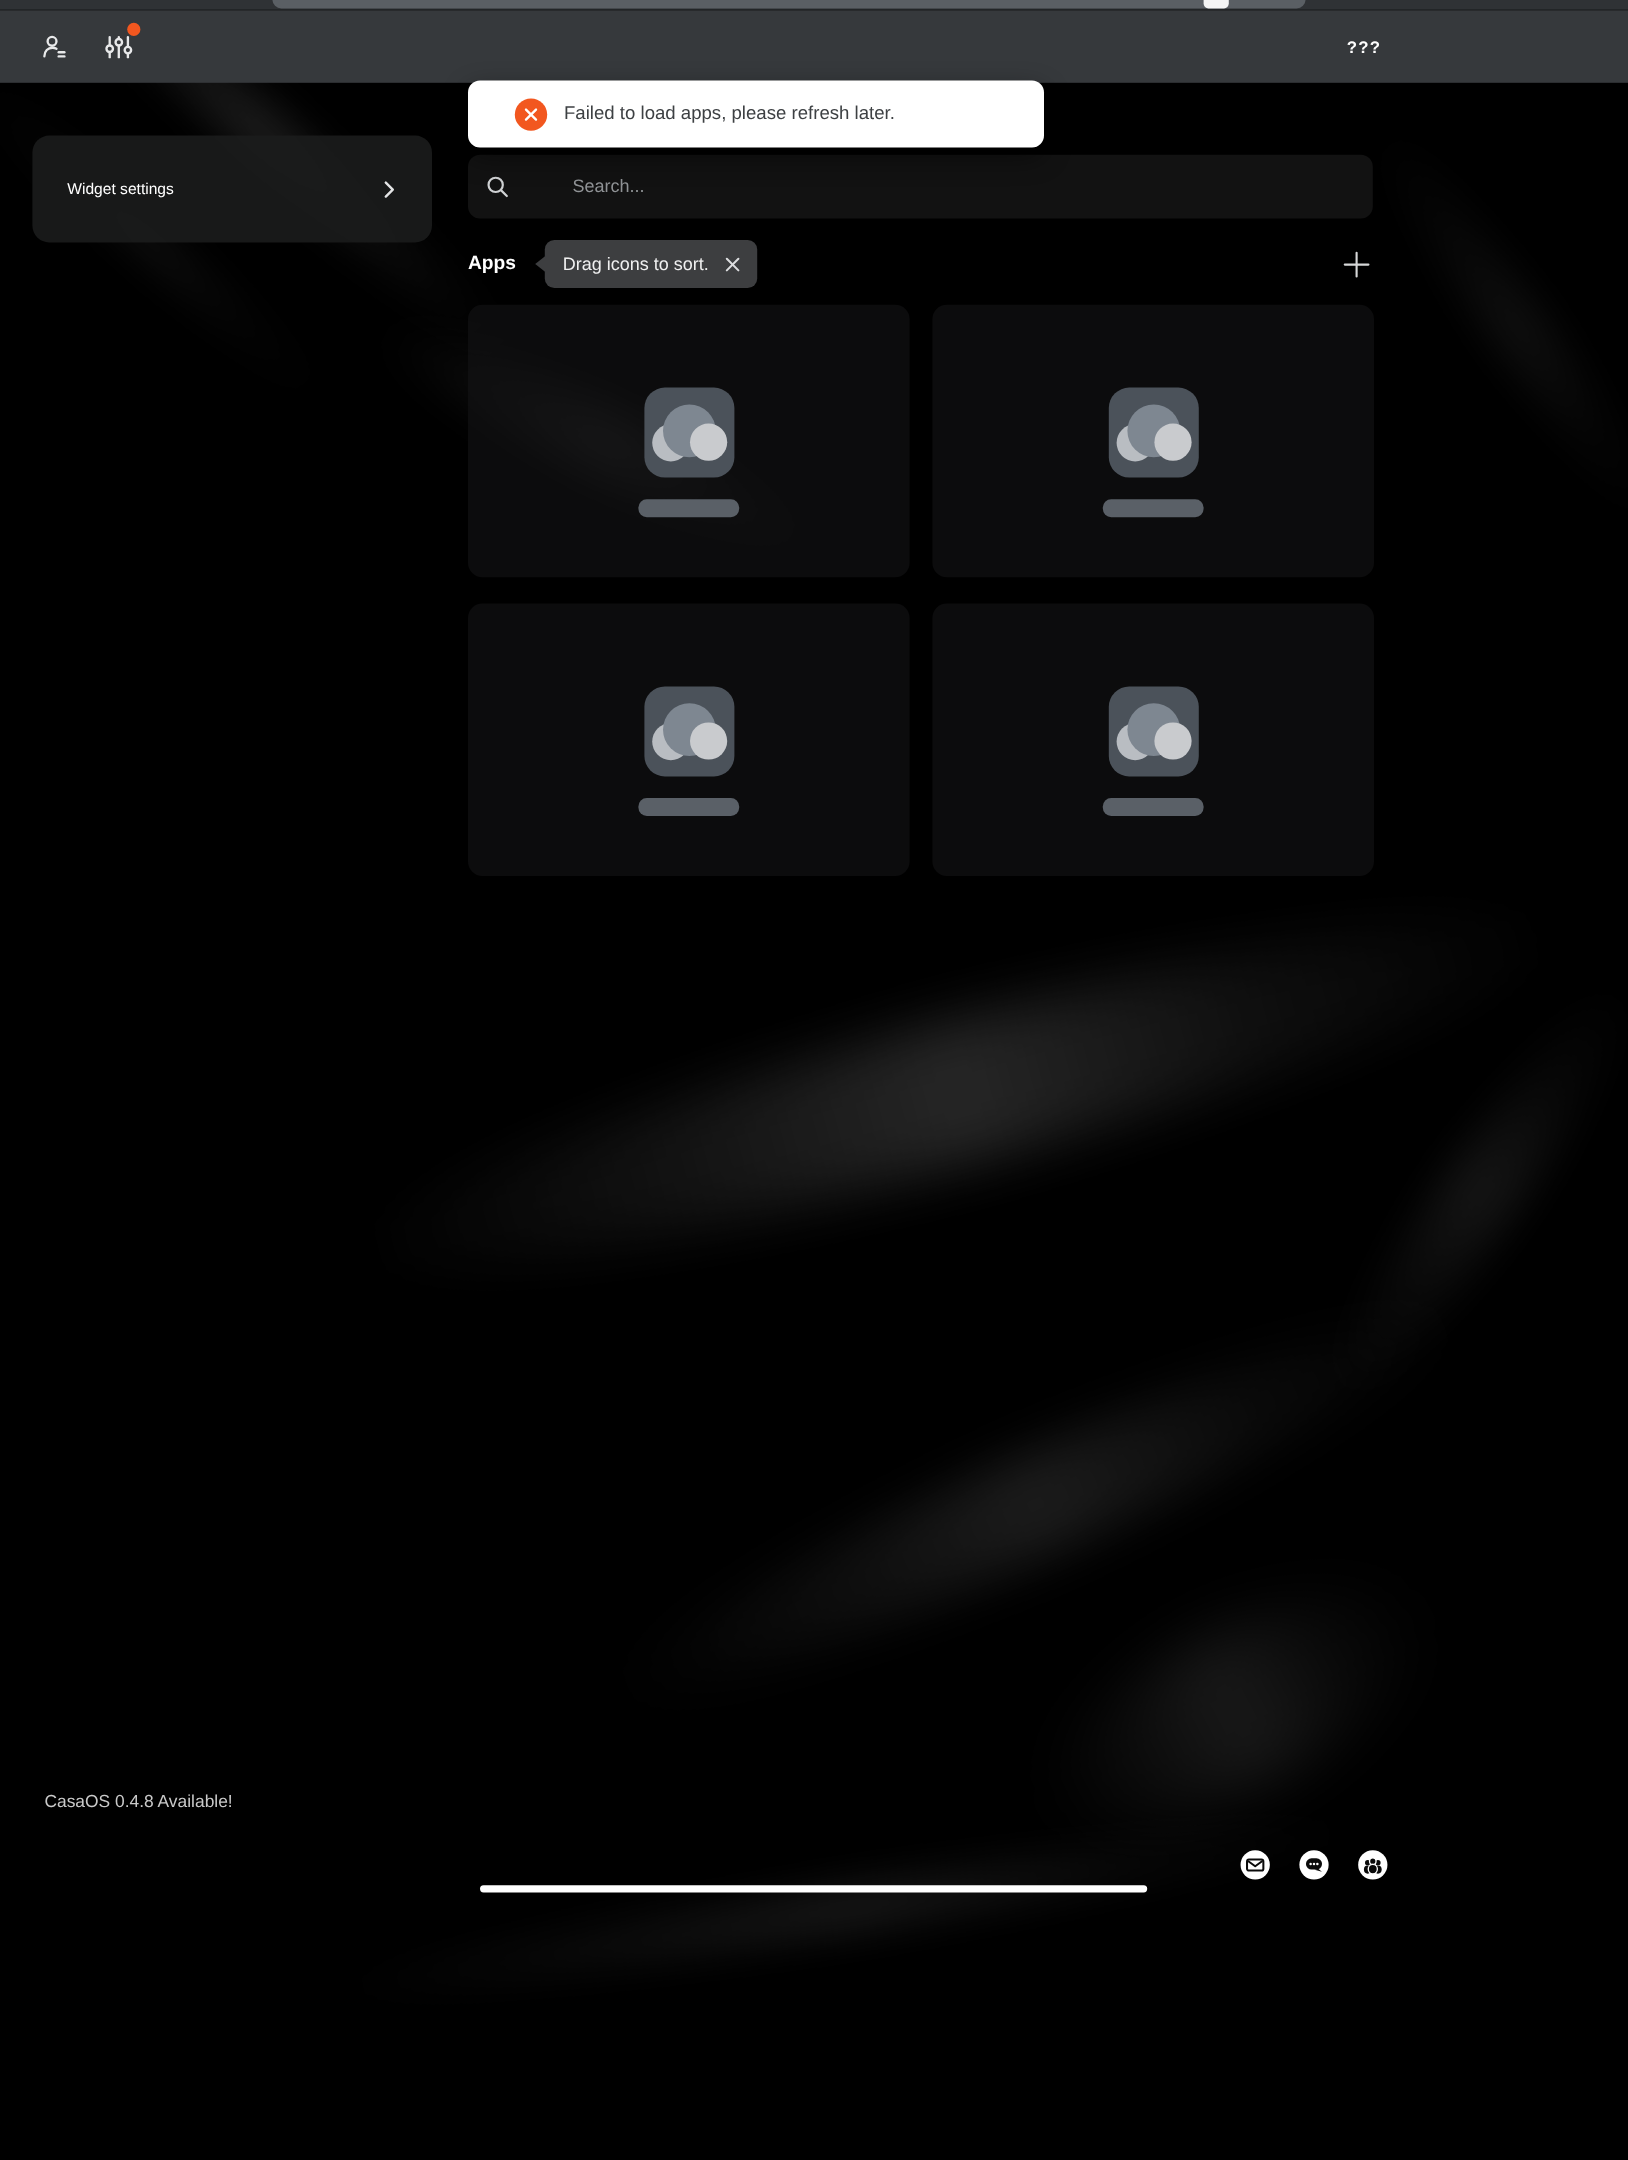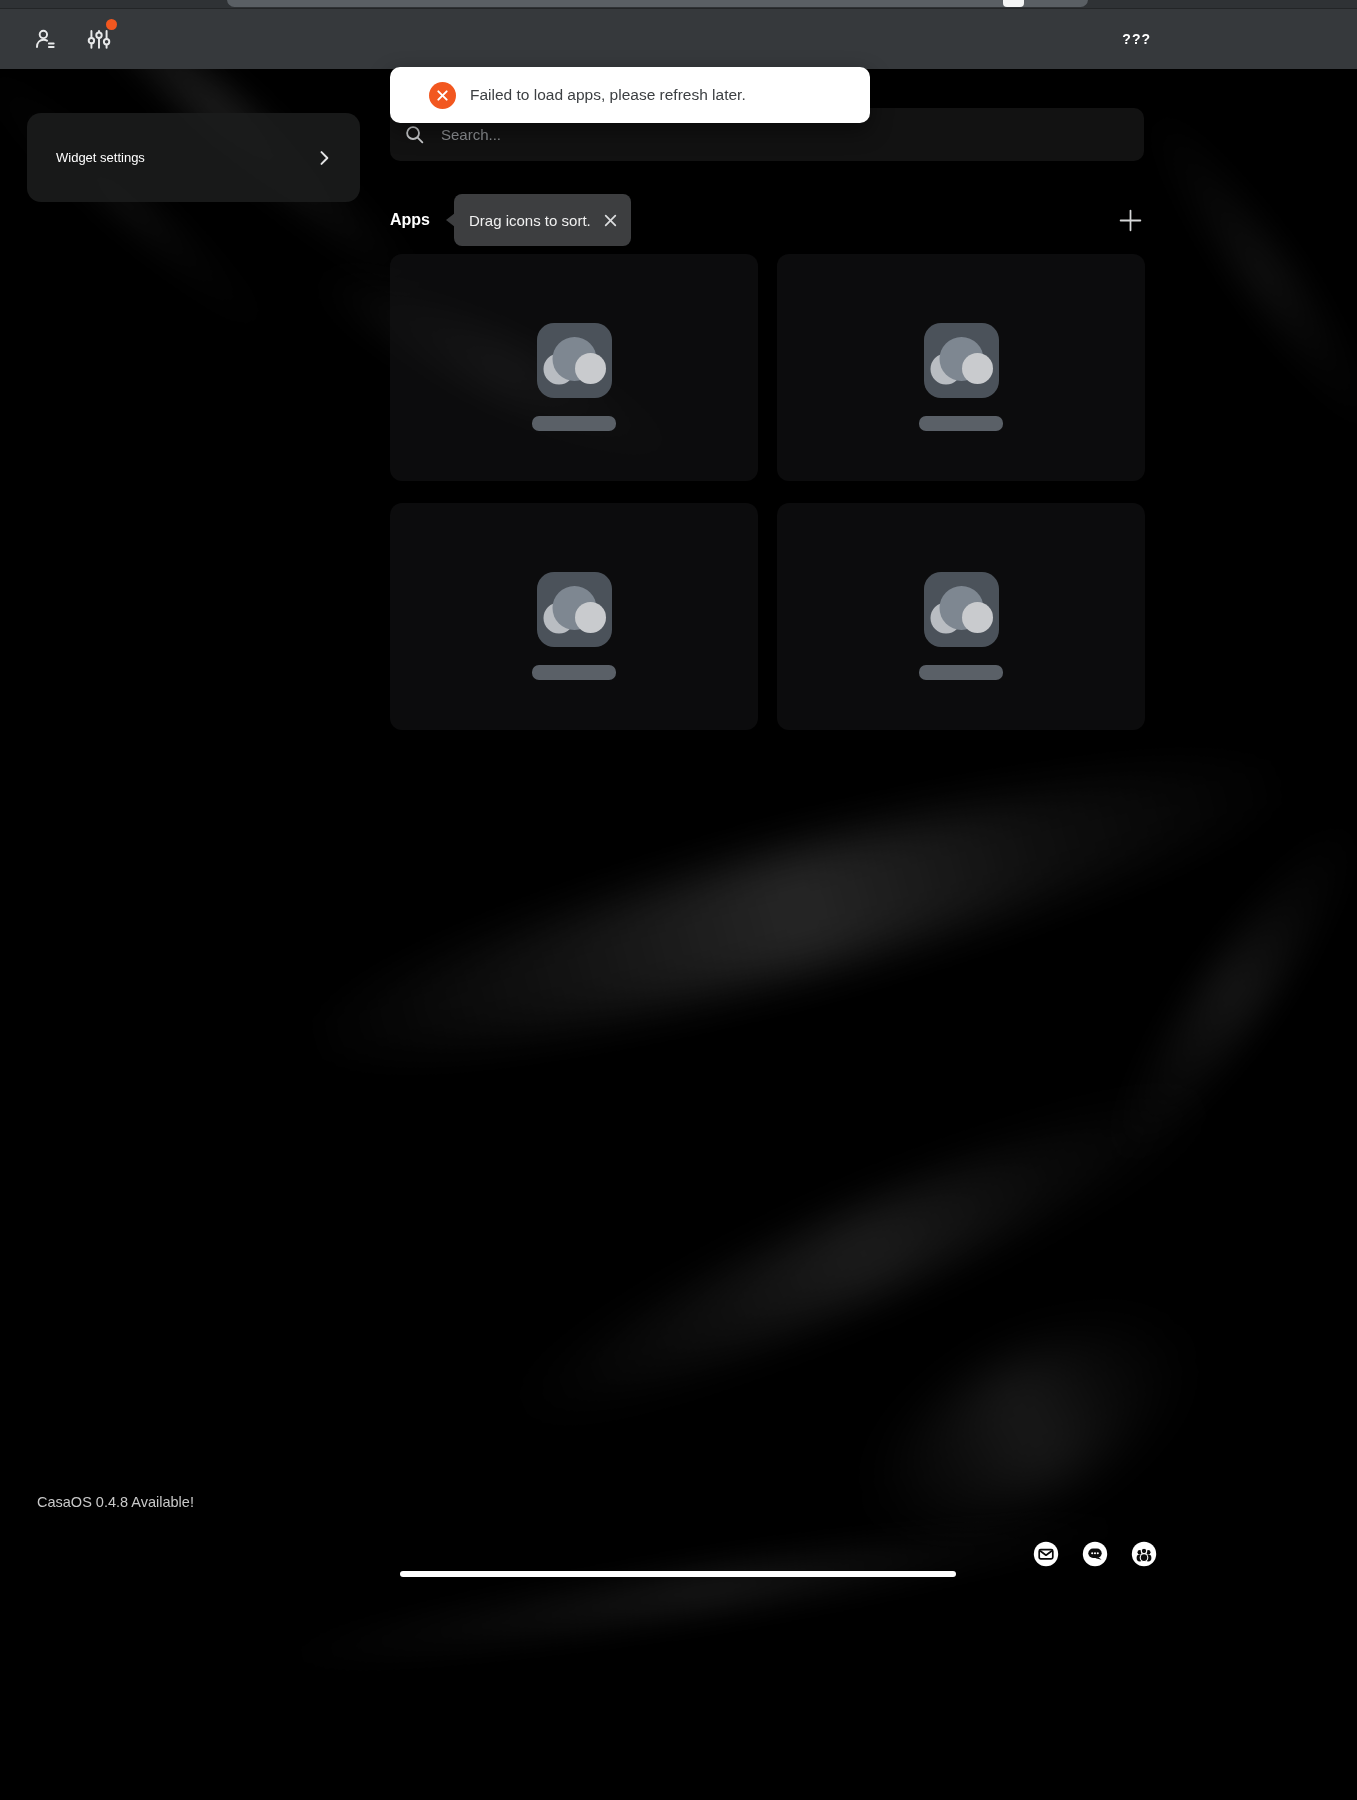--- a/index.html
+++ b/index.html
@@ -43,31 +43,31 @@
   .widget-panel .chev{margin-right:26px;display:flex;}
 
   
   .toast{position:absolute;left:390px;top:67px;width:480px;height:56px;background:#fff;border-radius:10px;
     box-shadow:0 8px 22px rgba(0,0,0,.45);display:flex;align-items:center;z-index:40;}
   .toast-icon{width:27px;height:27px;border-radius:50%;margin-left:39px;flex:0 0 auto;
     display:flex;align-items:center;justify-content:center;}
   .toast-msg{margin-left:14px;color:#3d4043;font-size:15.5px;}
 
   
-  .searchbar{position:absolute;left:390px;top:108px;width:754px;height:53px;border-radius:10px;
-    background:rgba(255,255,255,.07);display:flex;align-items:center;z-index:5;}
+  .searchbar{position:absolute;left:390px;top:129px;width:754px;height:53px;border-radius:10px;
+    background:rgba(255,255,255,.07);display:flex;align-items:center;z-index:5;gap:36px;}
   .searchbar svg{margin-left:13px;flex:0 0 auto;}
   .searchbar input{flex:1;margin-left:13px;margin-right:14px;background:transparent;border:none;outline:none;
     color:#e8e8e8;font-size:15px;font-family:inherit;}
   .searchbar input::placeholder{color:#8f9295;}
 
   
   .apps-row{position:absolute;left:390px;top:201px;width:754px;height:38px;display:flex;align-items:center;z-index:5;}
   .apps-title{color:#fff;font-size:16px;font-weight:700;}
-  .tooltip{position:relative;margin-left:24px;height:52px;background:#3d3e40;border-radius:8px;
+  .tooltip{position:relative;margin-left:24px;height:40px;background:#3d3e40;border-radius:8px;
     display:flex;align-items:center;padding:0 13px 0 15px;}
   .tooltip:before{content:"";position:absolute;left:-8px;top:50%;margin-top:-7px;
     border-top:7px solid transparent;border-bottom:7px solid transparent;border-right:9px solid #3d3e40;}
   .tooltip .tip-text{color:#f0f0f0;font-size:15px;}
   .tooltip .tip-close{margin-left:12px;display:flex;cursor:pointer;}
   .apps-add{margin-left:auto;display:flex;cursor:pointer;}
 
   
   .apps-grid{position:absolute;left:390px;top:254px;width:755px;display:grid;
     grid-template-columns:368px 368px;grid-auto-rows:227px;column-gap:19px;row-gap:22px;z-index:5;}

